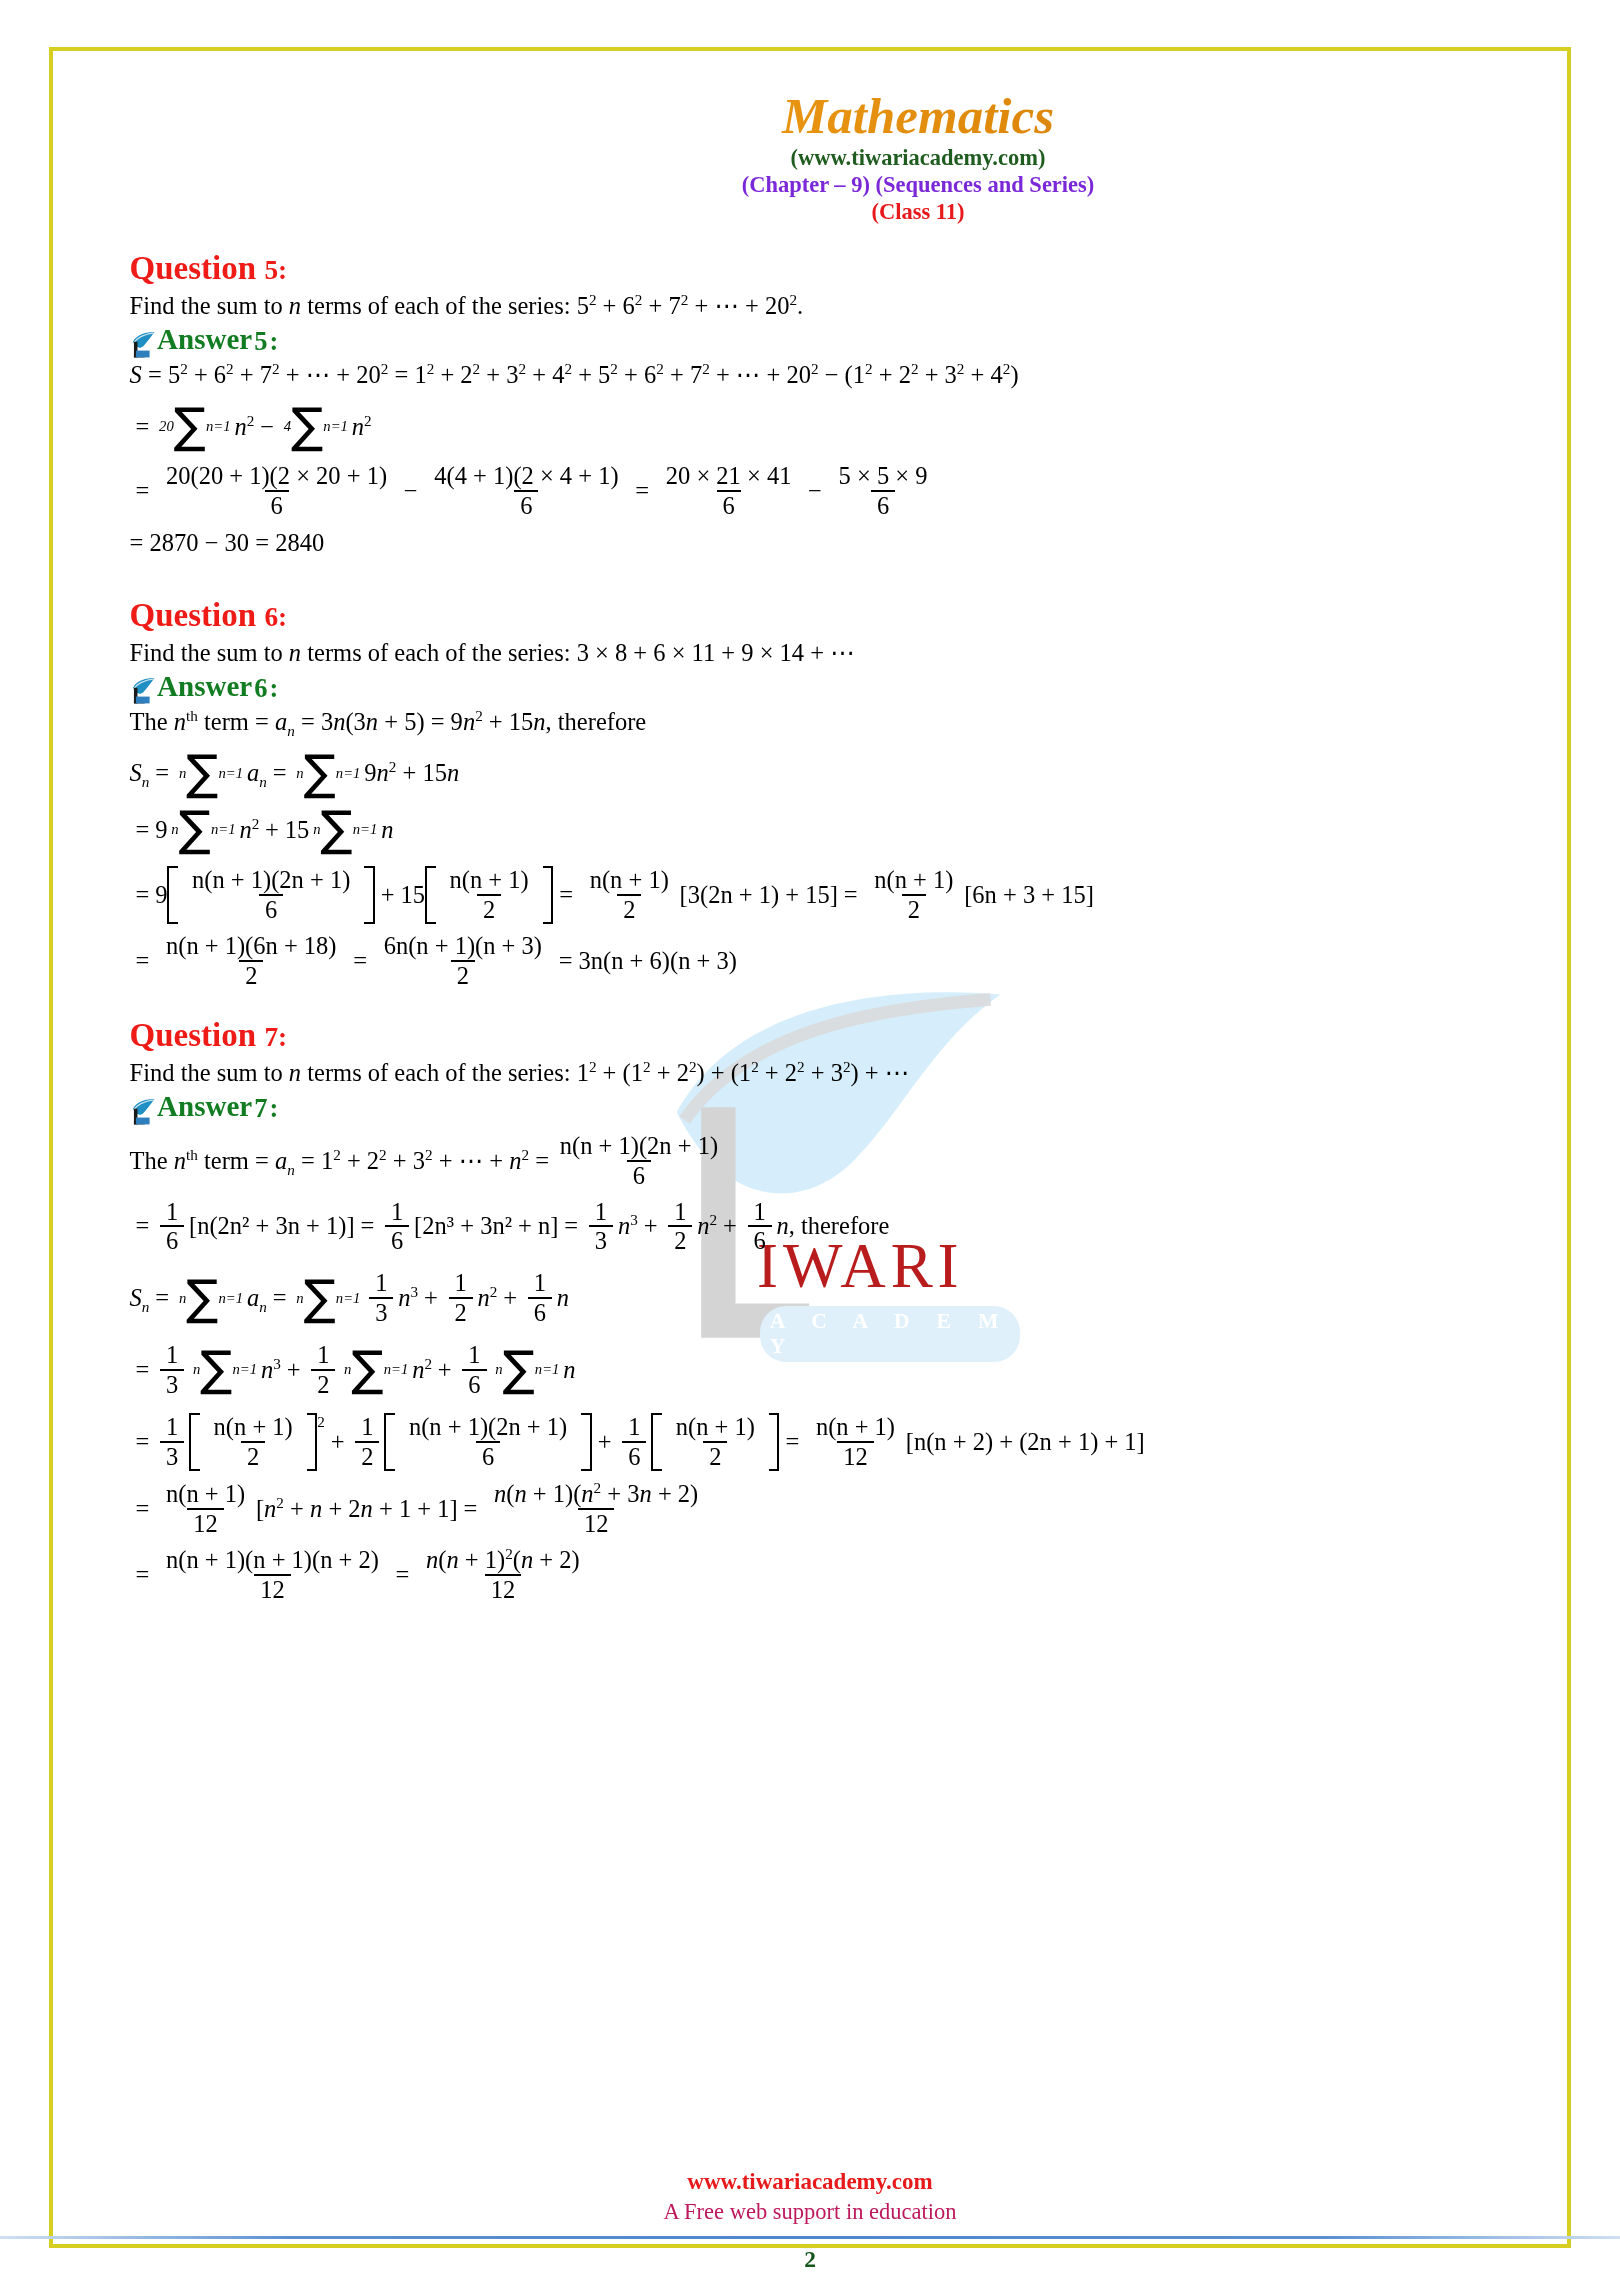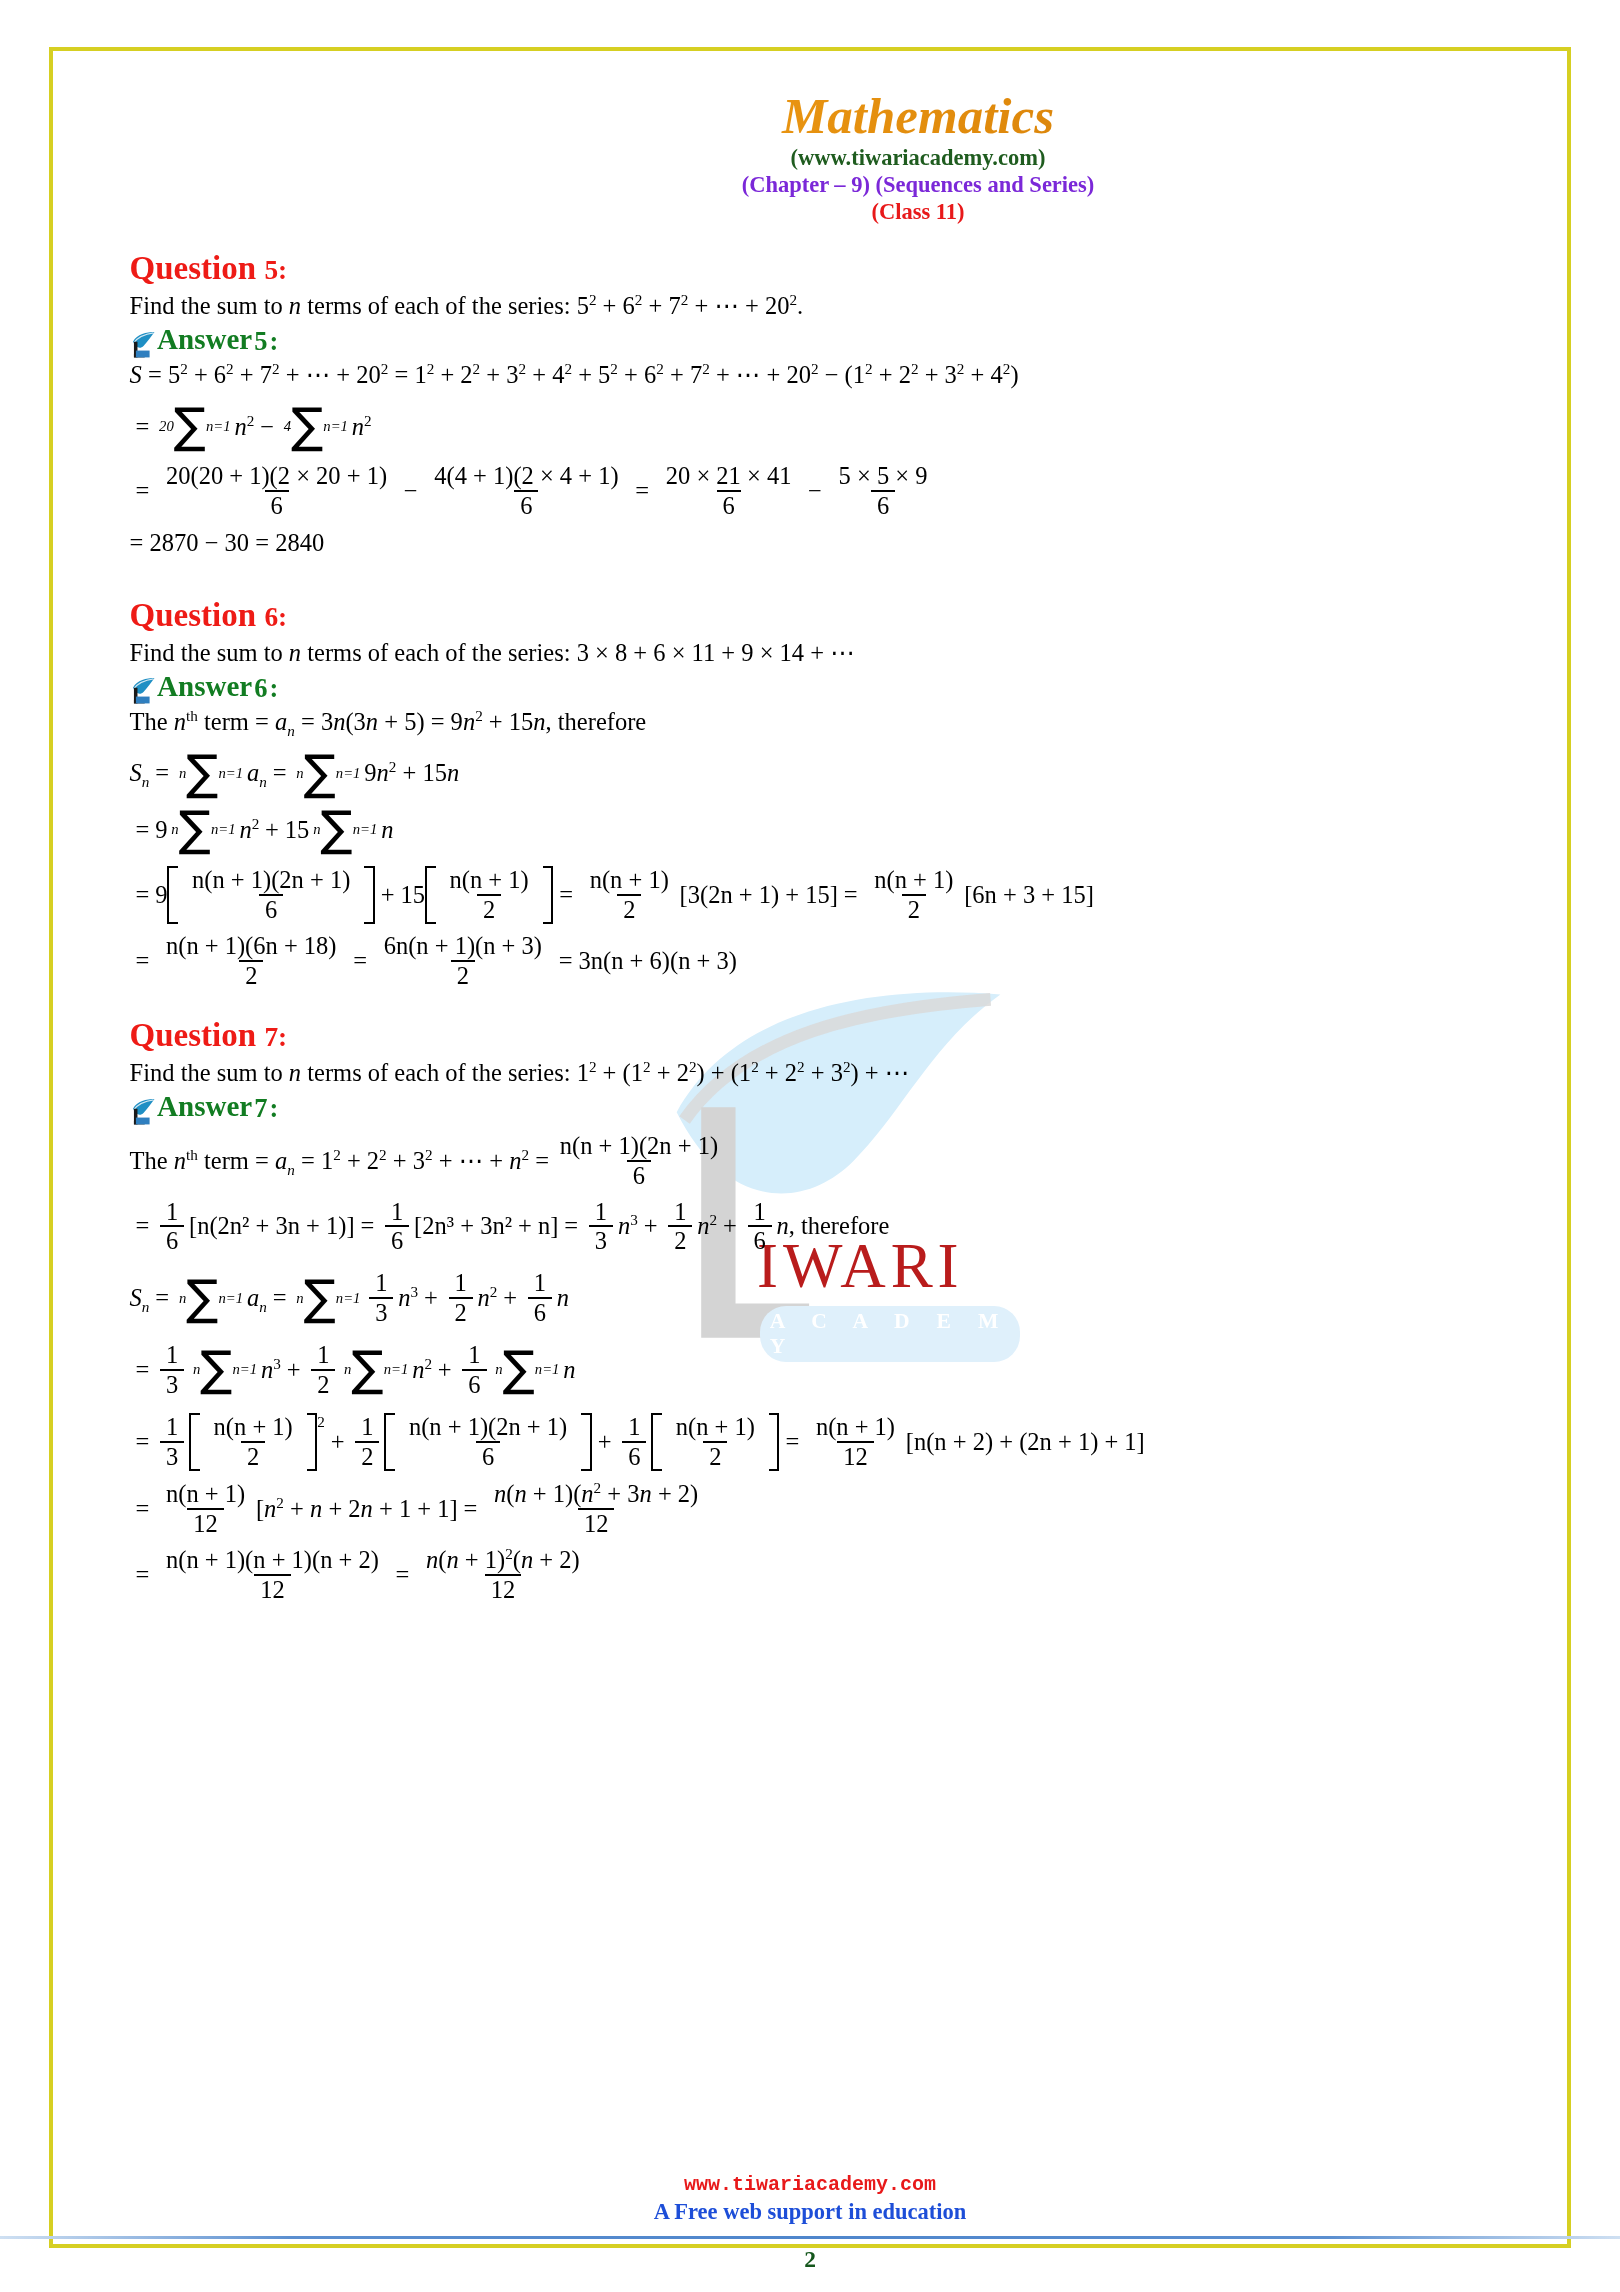--- a/index.html
+++ b/index.html
@@ -119,22 +119,22 @@
     font-size:21.6px;letter-spacing:10.8px;padding:2.9px 7.8px 2.9px 9.8px;
     font-family:"Liberation Serif",serif;
     border-radius:26px;
   }
   .layer-up{position:relative;z-index:2;}
 
   
   .footer{
     position:absolute;left:0;right:0;bottom:19.6px;text-align:center;
   }
-  .f-site{color:#e8191a;font-weight:bold;font-size:20px;line-height:1.25;font-family:Liberation Mono, monospace;}
-  .f-tag{color:#1d4ed8;font-weight:bold;font-size:22.5px;line-height:1.3;}
+  .f-site{color:#e8191a;font-weight:bold;font-size:23px;line-height:1.25;}
+  .f-tag{color:#be185d;font-weight:normal;font-size:22.5px;line-height:1.3;}
   .f-rule{
     width:100%;height:2.9px;margin:9.8px auto 0 auto;
     background:linear-gradient(90deg,#cfe0f2 0%,#5b8fd0 18%,#4f86cc 50%,#5b8fd0 82%,#cfe0f2 100%);
   }
   .f-page{color:#14561c;font-weight:bold;font-size:23.5px;margin-top:7.8px;}
 </style>
 </head>
 <body>
 
 <div class="page">

